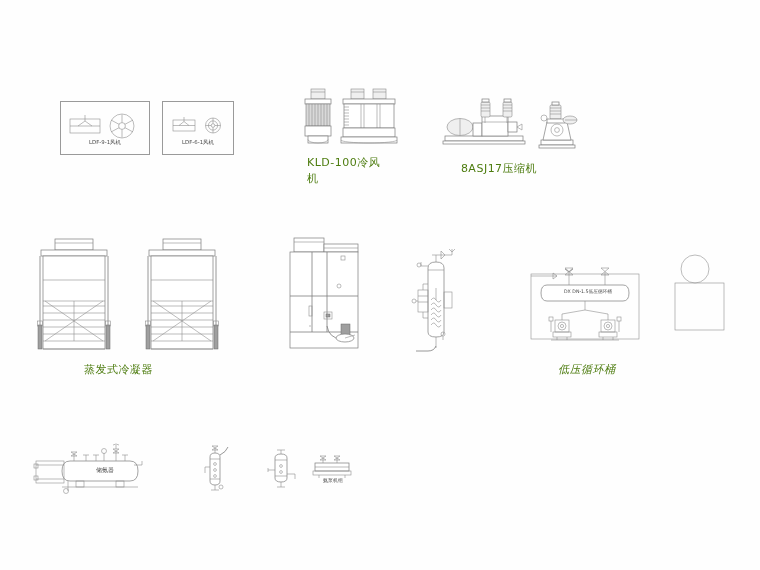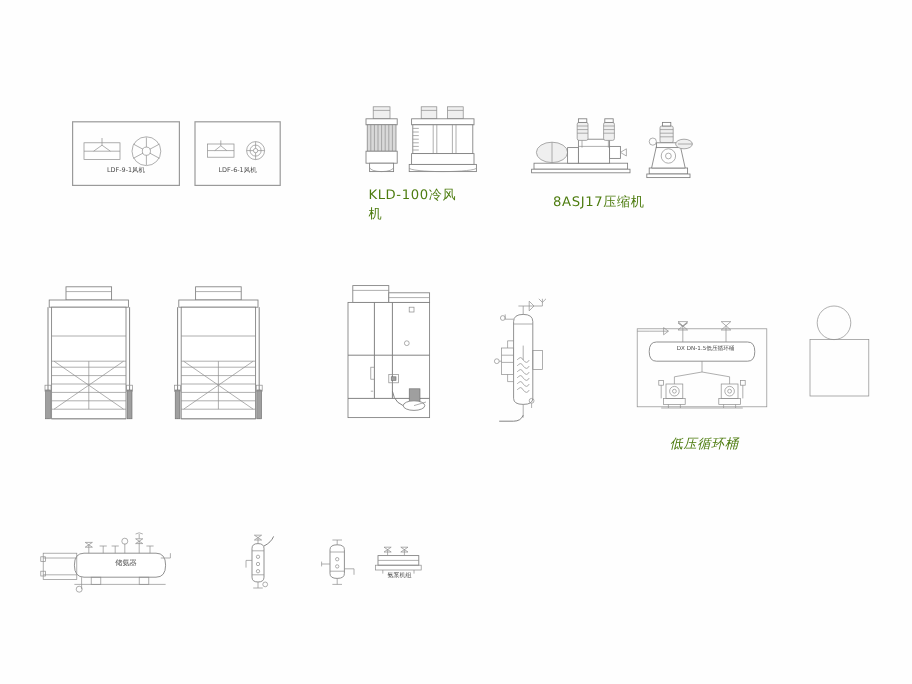--- a/index.html
+++ b/index.html
@@ -210,20 +210,21 @@
         <line class="ln" x1="112" y1="19" x2="112" y2="112"></line>
         <line class="ln" x1="180" y1="19" x2="180" y2="112"></line>
         <rect class="filld" x="110" y="88" width="4" height="24"></rect>
         <rect class="filld" x="178" y="88" width="4" height="24"></rect>
         <rect class="ln2" x="109.5" y="84" width="5" height="5"></rect>
         <rect class="ln2" x="177.5" y="84" width="5" height="5"></rect>
         <line class="ln2" x1="115" y1="112" x2="177" y2="112"></line>
       </g>
     </svg>
   </div>
+  <div class="lbl" style="left:84px;top:362px;width:110px;text-align:left;">蒸发式冷凝器</div>
 
   <div class="item" style="left:285px;top:234px;">
     <svg width="92" height="120" viewBox="0 0 92 120">
       <rect class="white" x="9" y="4" width="30" height="14"></rect>
       <line class="ln2" x1="9" y1="8" x2="39" y2="8"></line>
       <rect class="white" x="39" y="10" width="34" height="8"></rect>
       <line class="ln2" x1="39" y1="14" x2="73" y2="14"></line>
       <rect class="white" x="5" y="18" width="68" height="96"></rect>
       <line class="ln" x1="5" y1="62" x2="73" y2="62"></line>
       <line class="ln" x1="5" y1="98" x2="73" y2="98"></line>

